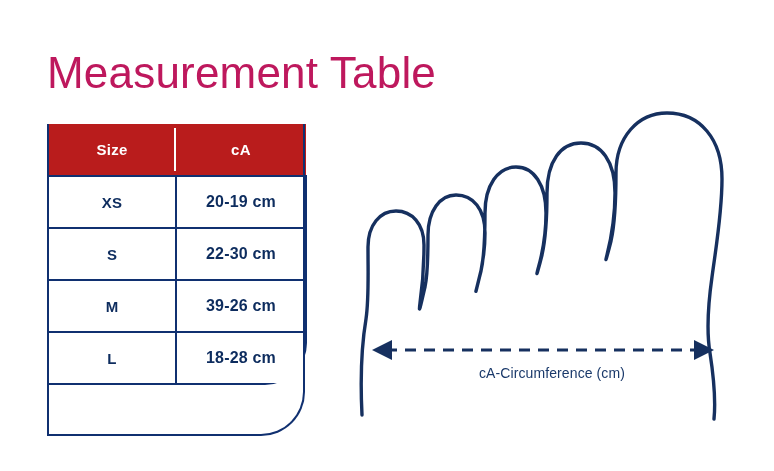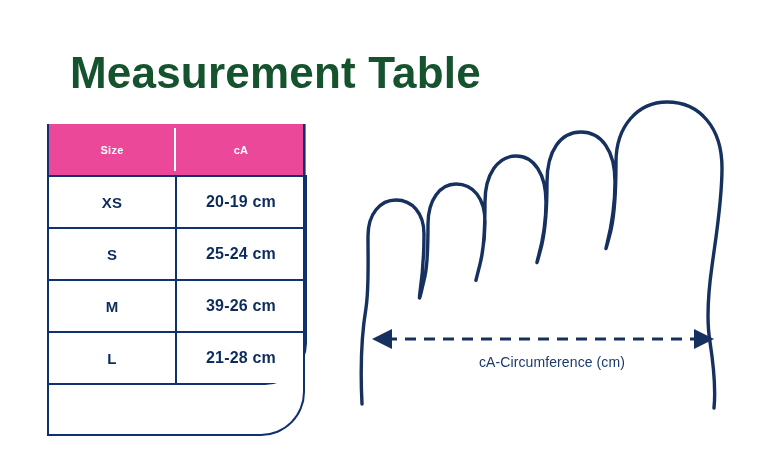--- a/index.html
+++ b/index.html
@@ -18,26 +18,25 @@
     background: #ffffff;
     overflow: hidden;
   }
 
   
   #page-title {
     position: absolute;
     left: 47px;
     top: 50px;
     font-size: 44px;
-    font-weight: 700;
+    font-weight: 400;
     letter-spacing: 0.2px;
-    color: #14532d;
+    color: #be185d;
     line-height: 1.05;
     white-space: nowrap;
-    margin-left: 23px;
   }
 
   
   #size-table {
     position: absolute;
     left: 47px;
     top: 124px;
     width: 258px;
     border-collapse: collapse;
     table-layout: fixed;
@@ -49,23 +48,23 @@
 
   #size-table th,
   #size-table td {
     text-align: center;
     vertical-align: middle;
     box-sizing: border-box;
   }
 
   #size-table thead th {
     height: 52px;
-    background: #ec4899;
+    background: #b91c1c;
     color: #ffffff;
-    font-size: 11px;
+    font-size: 15px;
     font-weight: 700;
     letter-spacing: 0.3px;
     border: none;
     position: relative;
   }
   #size-table thead th.hdr-size::after {
     content: "";
     position: absolute;
     right: -1px;
     top: 4px;
@@ -97,21 +96,21 @@
     border-top: none;
     box-sizing: border-box;
     border-bottom-right-radius: 44px;
     pointer-events: none;
   }
 
   
   #foot-diagram {
     position: absolute;
     left: 340px;
-    top: 96px;
+    top: 107px;
     width: 424px;
     height: 320px;
   }
   #foot-diagram svg { display: block; }
 
   .dim-label {
     position: absolute;
     left: 0;
     top: 258px;
     width: 424px;
@@ -140,29 +139,29 @@
         <th class="hdr-ca">cA</th>
       </tr>
     </thead>
     <tbody>
       <tr>
         <td class="col-size">XS</td>
         <td class="col-val">20-19 cm</td>
       </tr>
       <tr>
         <td class="col-size">S</td>
-        <td class="col-val">25-24 cm</td>
+        <td class="col-val">22-30 cm</td>
       </tr>
       <tr>
         <td class="col-size">M</td>
         <td class="col-val">39-26 cm</td>
       </tr>
       <tr>
         <td class="col-size">L</td>
-        <td class="col-val">21-28 cm</td>
+        <td class="col-val">18-28 cm</td>
       </tr>
     </tbody>
   </table>
   <div id="table-frame"></div>
 
   <div id="foot-diagram">
     <svg width="424" height="320" viewBox="0 0 424 320" xmlns="http://www.w3.org/2000/svg">
 
       <path fill="none" stroke="#16305f" stroke-width="3.4" stroke-linecap="round" stroke-linejoin="round" d="M 22,308
                C 20,268 22,236 26,212

